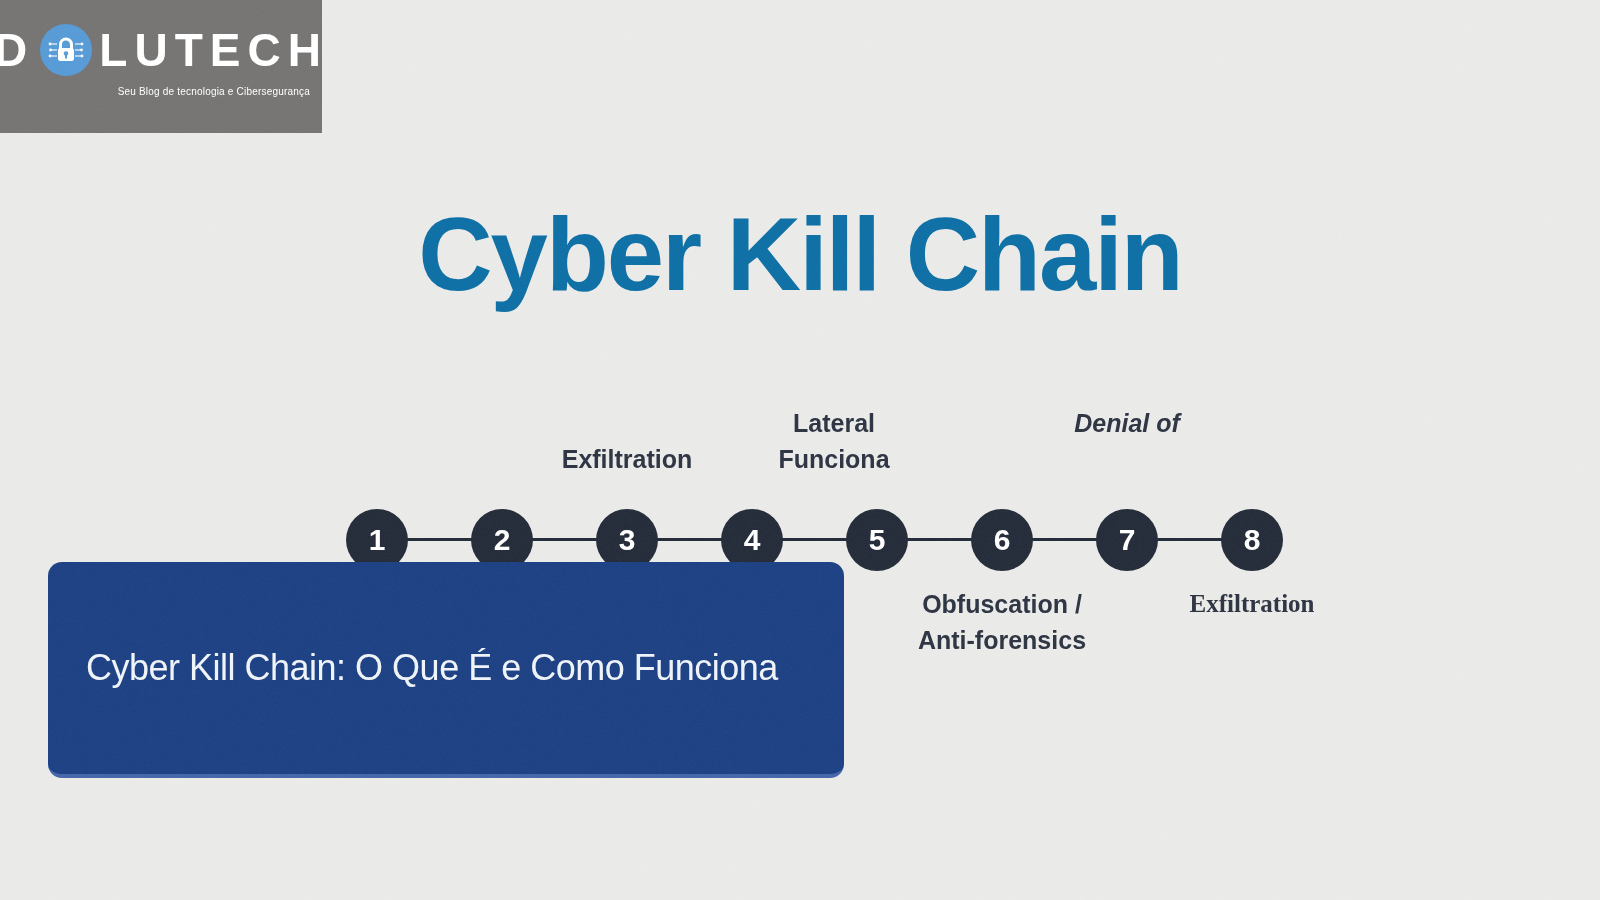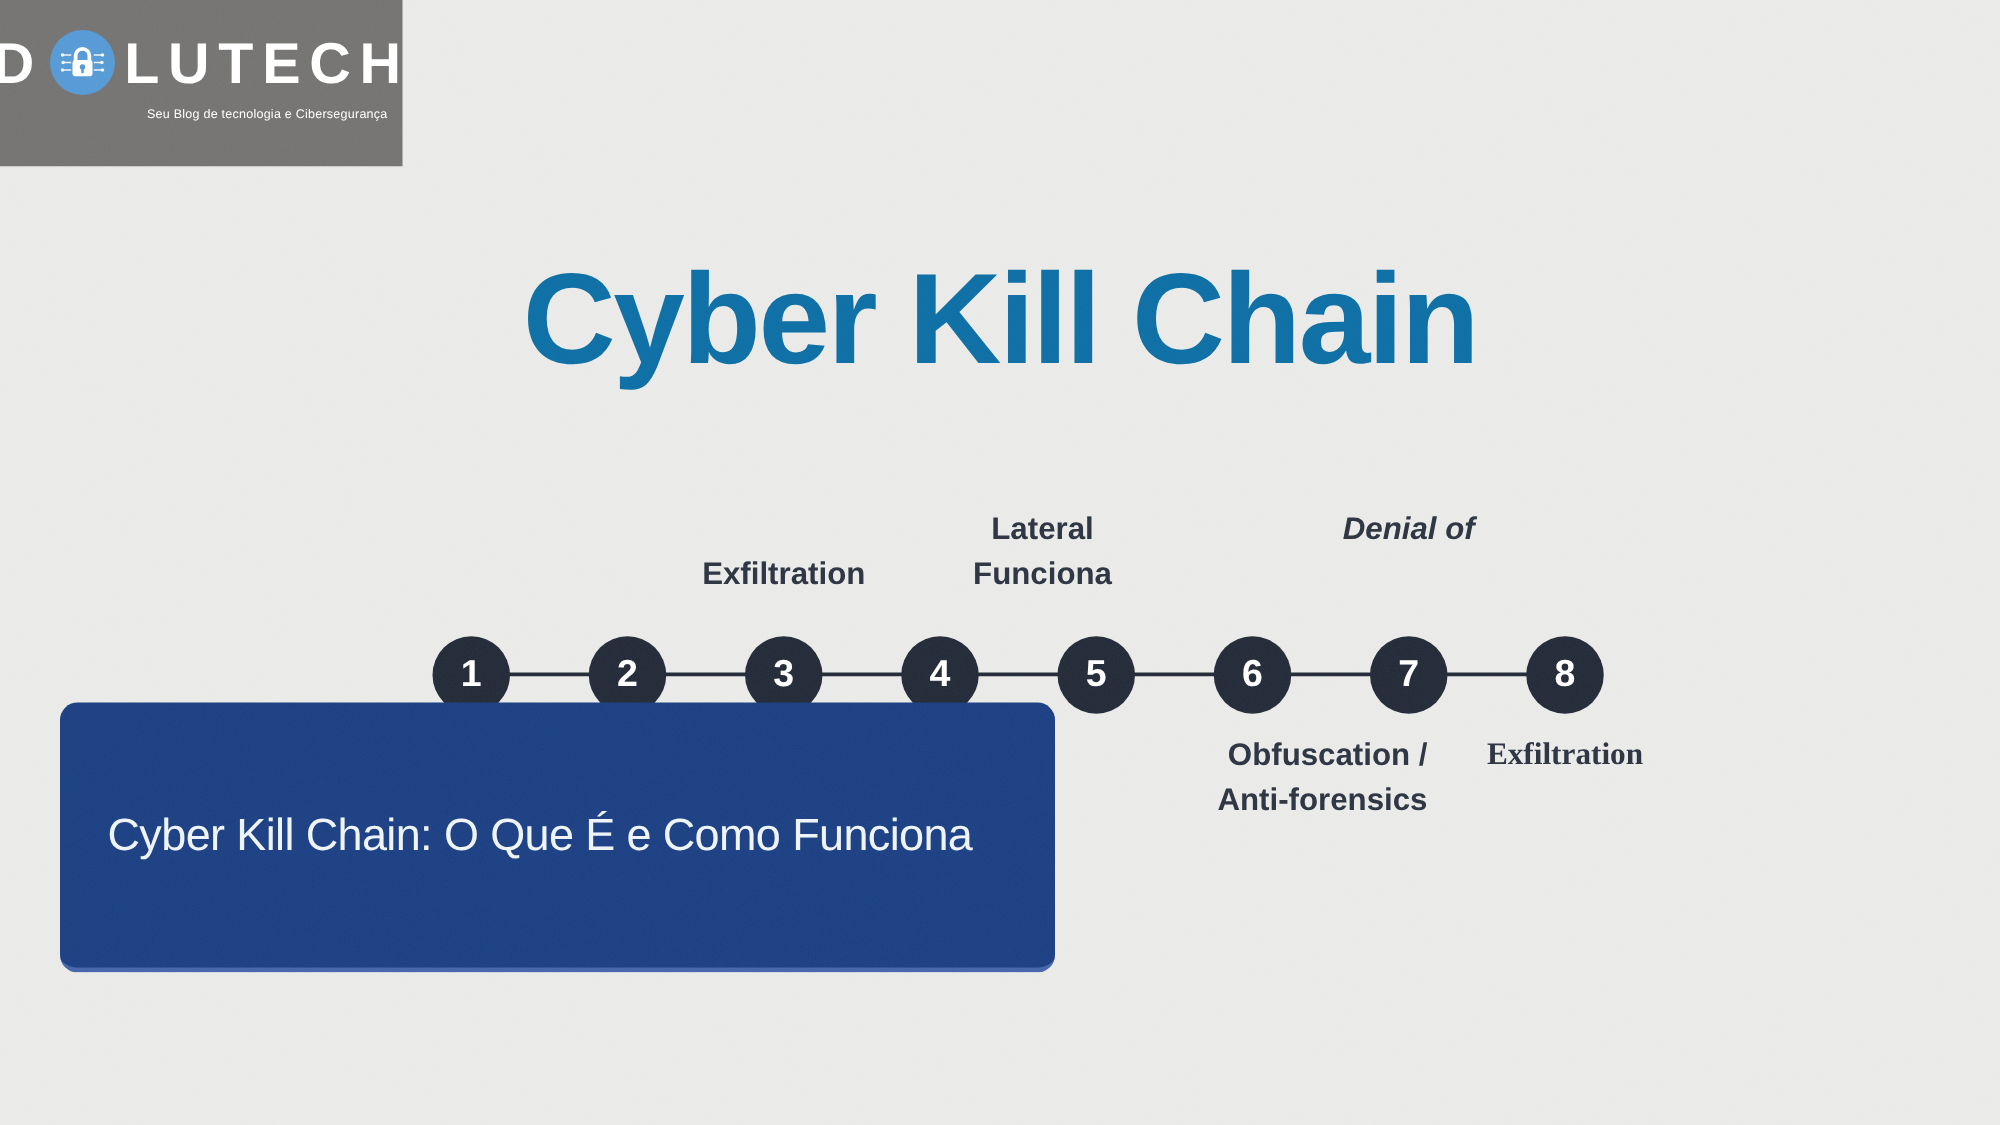--- a/index.html
+++ b/index.html
@@ -97,21 +97,21 @@
     font-size: 25px;
     line-height: 36px;
     font-weight: 700;
     color: #242b3a;
     z-index: 2;
   }
   .lab-1 { left: 237px; top: 441px; }
   .lab-3 { left: 487px; top: 441px; }
   .lab-5 { left: 694px; top: 405px; }
   .lab-7 { left: 987px; top: 405px; font-style: italic; }
-  .lab-6 { left: 862px; top: 586px; text-align: right; }
+  .lab-6 { left: 862px; top: 586px; }
   .lab-8 { left: 1112px; top: 586px; font-family: Liberation Serif, serif; }
   
   .banner {
     position: absolute;
     left: 48px; top: 562px;
     width: 796px; height: 216px;
     background: #12387e;
     border-radius: 14px;
     border-bottom: 4px solid #3c5fa6;
     display: flex;

